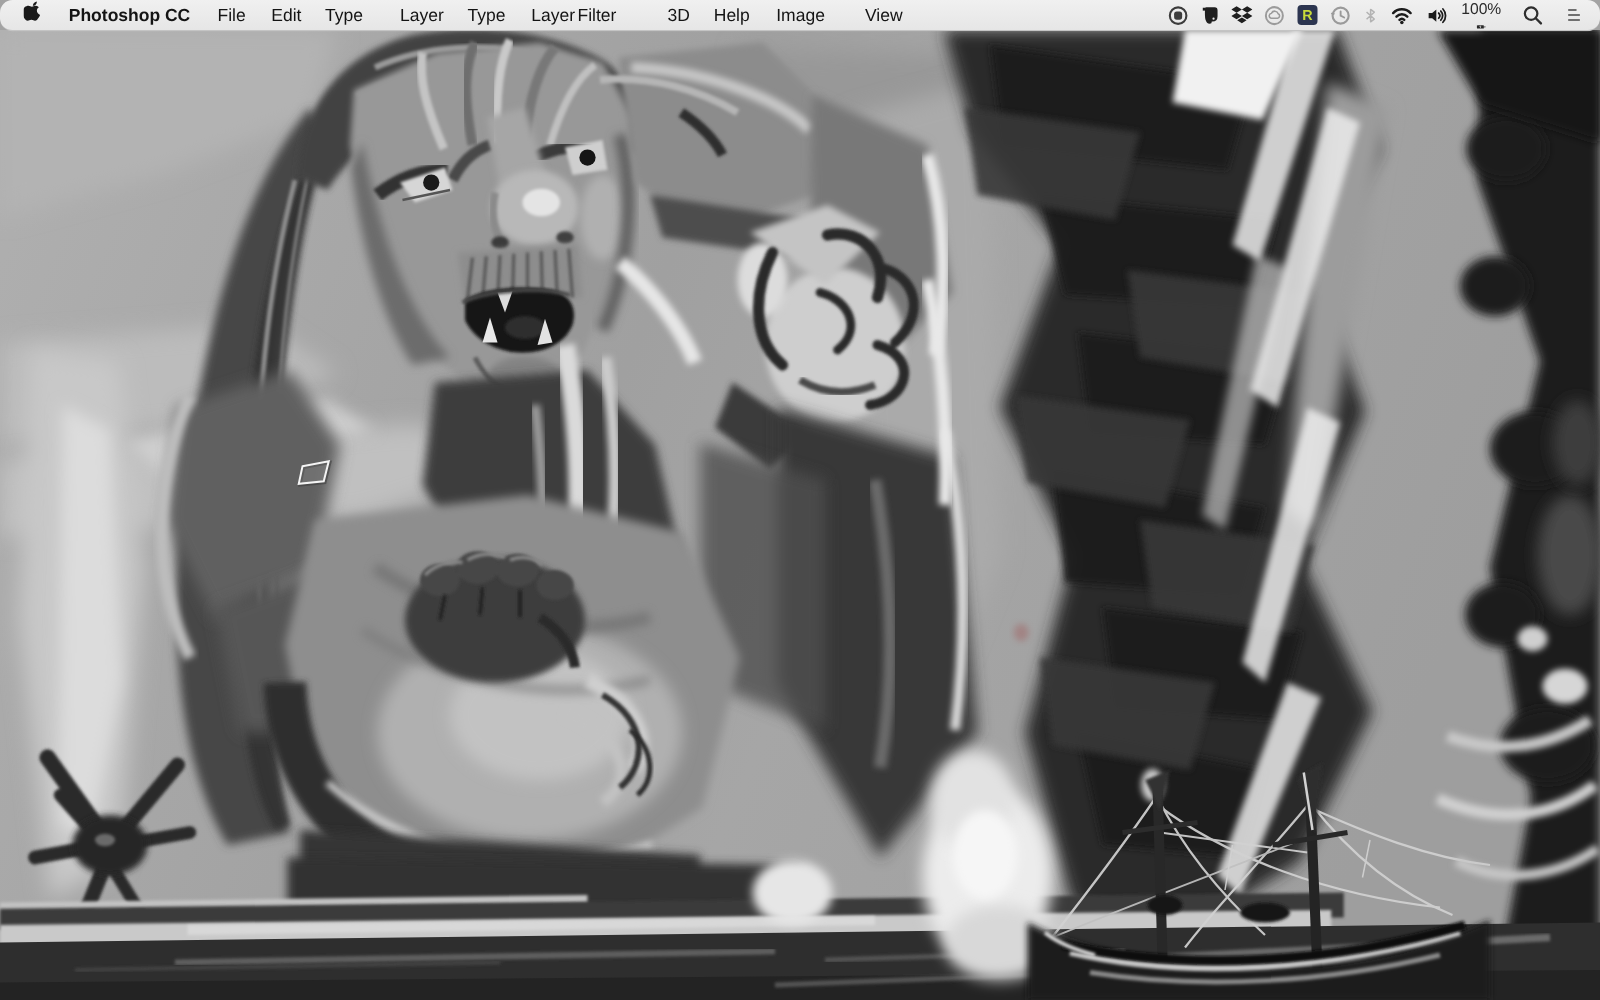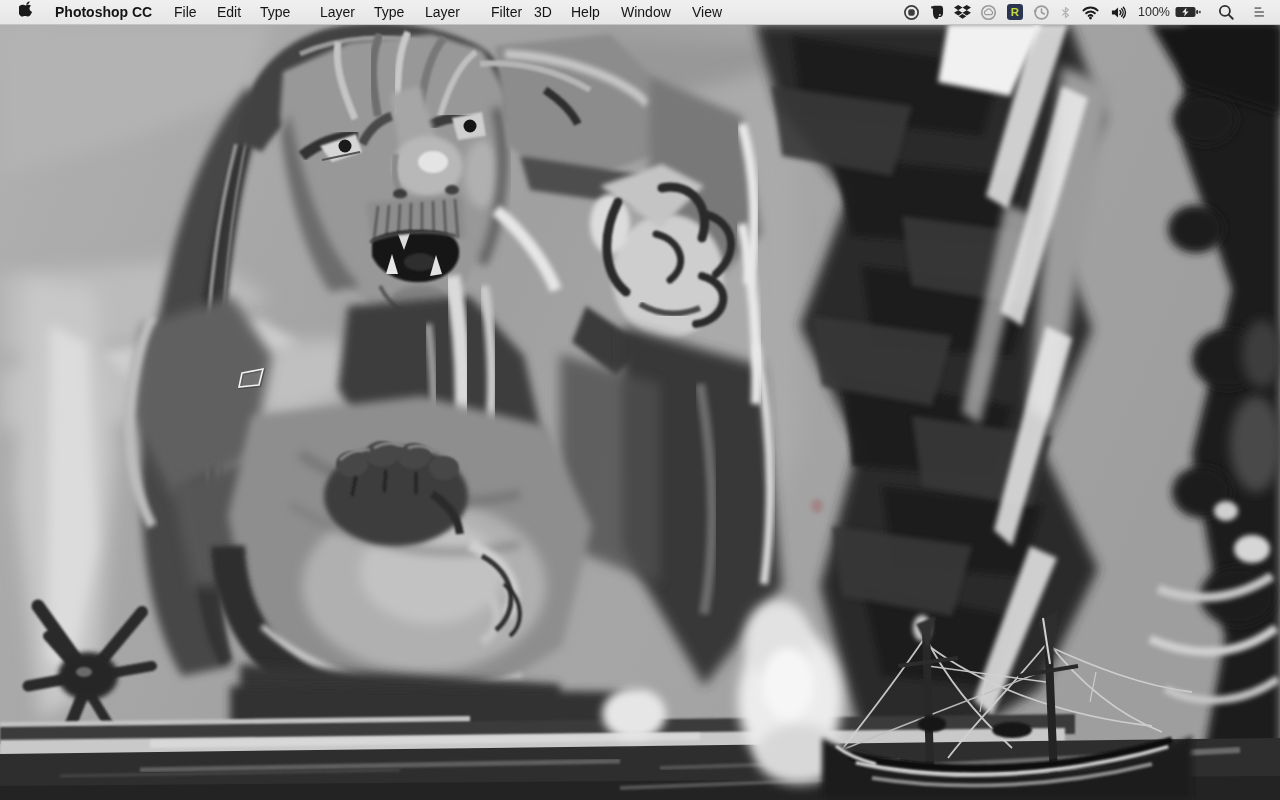--- a/index.html
+++ b/index.html
@@ -1,24 +1,24 @@
 <!DOCTYPE html>
 <html><head>
 <meta charset="utf-8">
 <style>
   html,body{margin:0;padding:0;width:1280px;height:800px;overflow:hidden;background:#a3a3a3;
     font-family:"Liberation Sans","DejaVu Sans",sans-serif;-webkit-font-smoothing:antialiased;}
   .menubar{position:absolute;top:0;left:0;width:1280px;height:24px;
     background:linear-gradient(#f0f0f0,#e6e6e6);border-bottom:1px solid rgba(0,0,0,.18);
-    z-index:10;color:#141414;font-size:14px;}
+    z-index:10;color:#141414;font-size:14px;border-radius:10px;}
   .mitem{position:absolute;top:0;height:24px;line-height:24px;white-space:nowrap;cursor:default;}
   .appname{font-weight:bold;}
   .mb-right{position:absolute;top:0;right:12px;height:24px;display:flex;align-items:center;gap:9px;}
   .sicon{display:flex;align-items:center;height:24px;}
-  .battgroup{display:flex;align-items:center;gap:5px;}
+  .battgroup{display:flex;align-items:center;gap:5px;flex-direction:column;}
   .pct{font-size:12.5px;color:#2a2a2a;}
   .canvaswrap{position:absolute;top:24px;left:0;width:1280px;height:776px;}
   svg{display:block;}
 </style>
 </head>
 <body>
 
 <div class="menubar">
 
   <span class="mitem" style="left:19px">
@@ -27,24 +27,24 @@
     </svg>
   </span>
 
   <span class="mitem appname" style="left:55px">Photoshop CC</span>
   <span class="mitem" style="left:174px">File</span>
   <span class="mitem" style="left:217px">Edit</span>
   <span class="mitem" style="left:260px">Type</span>
   <span class="mitem" style="left:320px">Layer</span>
   <span class="mitem" style="left:374px">Type</span>
   <span class="mitem" style="left:425px">Layer</span>
-  <span class="mitem" style="left:491px">Filter</span>
+  <span class="mitem" style="left:462px">Filter</span>
   <span class="mitem" style="left:534px">3D</span>
   <span class="mitem" style="left:571px">Help</span>
-  <span class="mitem" style="left:621px">Window</span>
+  <span class="mitem" style="left:621px">Image</span>
   <span class="mitem" style="left:692px">View</span>
 
   <div class="mb-right">
     <span class="sicon">
       <svg width="17" height="17" viewBox="0 0 18 18">
         <circle cx="9" cy="9" r="7" fill="none" stroke="#3c3c3c" stroke-width="1.8"></circle>
         <rect x="5.6" y="5.6" width="6.8" height="6.8" rx="2.2" fill="#3c3c3c"></rect>
       </svg>
     </span>
     <span class="sicon">

